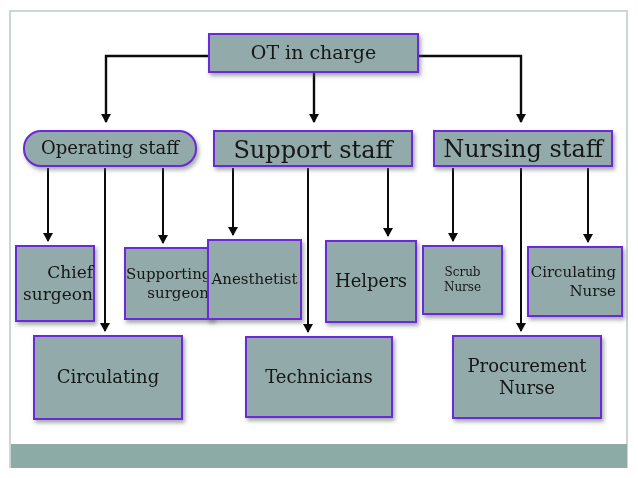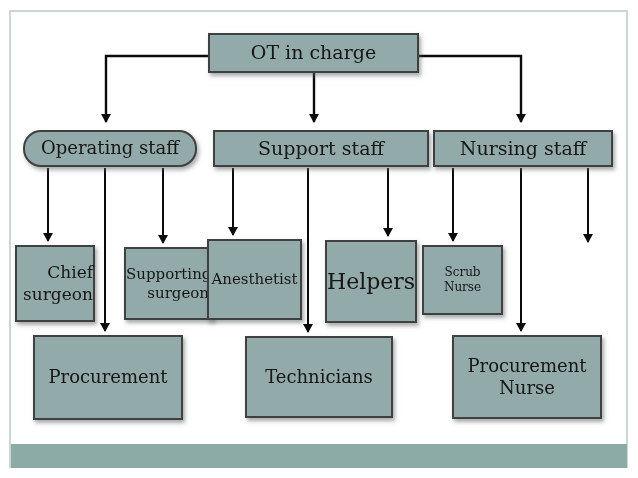--- a/index.html
+++ b/index.html
@@ -18,39 +18,39 @@
     position: absolute; left: 11px; top: 444px; width: 616px; height: 24px;
     background: #8caba6;
   }
   .connectors {
     position: absolute; left: 0; top: 0; width: 638px; height: 478px;
     pointer-events: none;
   }
   .node {
     position: absolute;
     background: #92aaaa;
-    border: 2px solid #404040;
+    border: 2px solid #6d28d9;
     box-shadow: 2px 3px 4px rgba(95,102,102,0.55);
     display: flex; align-items: center; justify-content: center;
     text-align: center; line-height: 1.25;
   }
   .node span { display: block; width: 100%; }
   
   .n-ot          { left: 208px; top: 33px;  width: 211px; height: 40px; font-size: 19px; }
   
   .n-operating   { left: 23px;  top: 130px; width: 174px; height: 37px; font-size: 18px; border-radius: 18px; }
-  .n-support     { left: 213px; top: 130px; width: 216px; height: 37px; font-size: 19px; }
-  .n-nursing     { left: 433px; top: 130px; width: 180px; height: 37px; font-size: 19px; }
+  .n-support     { left: 213px; top: 130px; width: 200px; height: 37px; font-size: 24px; align-items: flex-end; }
+  .n-nursing     { left: 433px; top: 130px; width: 180px; height: 37px; font-size: 24px; }
   
   .n-chief       { left: 15px;  top: 245px; width: 80px;  height: 77px; font-size: 17px; }
   .n-chief span  { text-align: right; padding-left: 6px; }
   .n-supporting  { left: 124px; top: 247px; width: 90px;  height: 73px; font-size: 15px; }
   .n-supporting span { text-align: right; padding-right: 3px; }
   .n-anesthetist { left: 207px; top: 239px; width: 95px;  height: 81px; font-size: 15px; text-align: center; }
-  .n-helpers     { left: 325px; top: 240px; width: 92px;  height: 83px; font-size: 22px; text-align: center; }
+  .n-helpers     { left: 325px; top: 240px; width: 92px;  height: 83px; font-size: 18px; text-align: center; }
   .n-scrub       { left: 422px; top: 245px; width: 81px;  height: 70px; font-size: 12px; }
   .n-circulating { left: 527px; top: 246px; width: 96px;  height: 71px; font-size: 15px; }
   .n-circulating span { text-align: right; padding-right: 5px; }
   
   .n-perfutionist{ left: 33px;  top: 335px; width: 150px; height: 85px; font-size: 18px; }
   .n-technicians { left: 245px; top: 336px; width: 148px; height: 82px; font-size: 18px; }
   .n-procurement { left: 452px; top: 335px; width: 150px; height: 84px; font-size: 18px; padding: 10px 6px; }
 </style>
 </head>
 <body>
@@ -106,23 +106,26 @@
   </div>
   <div class="node n-anesthetist">
     <span>Anesthetist</span>
   </div>
   <div class="node n-helpers">
     <span>Helpers</span>
   </div>
   <div class="node n-scrub">
     <span>Scrub Nurse</span>
   </div>
+  <div class="node n-circulating">
+    <span>Circulating Nurse</span>
+  </div>
 
   <div class="node n-perfutionist">
-    <span>Procurement</span>
+    <span>Circulating</span>
   </div>
   <div class="node n-technicians">
     <span>Technicians</span>
   </div>
   <div class="node n-procurement">
     <span>Procurement Nurse</span>
   </div>
 
 </div>
 

